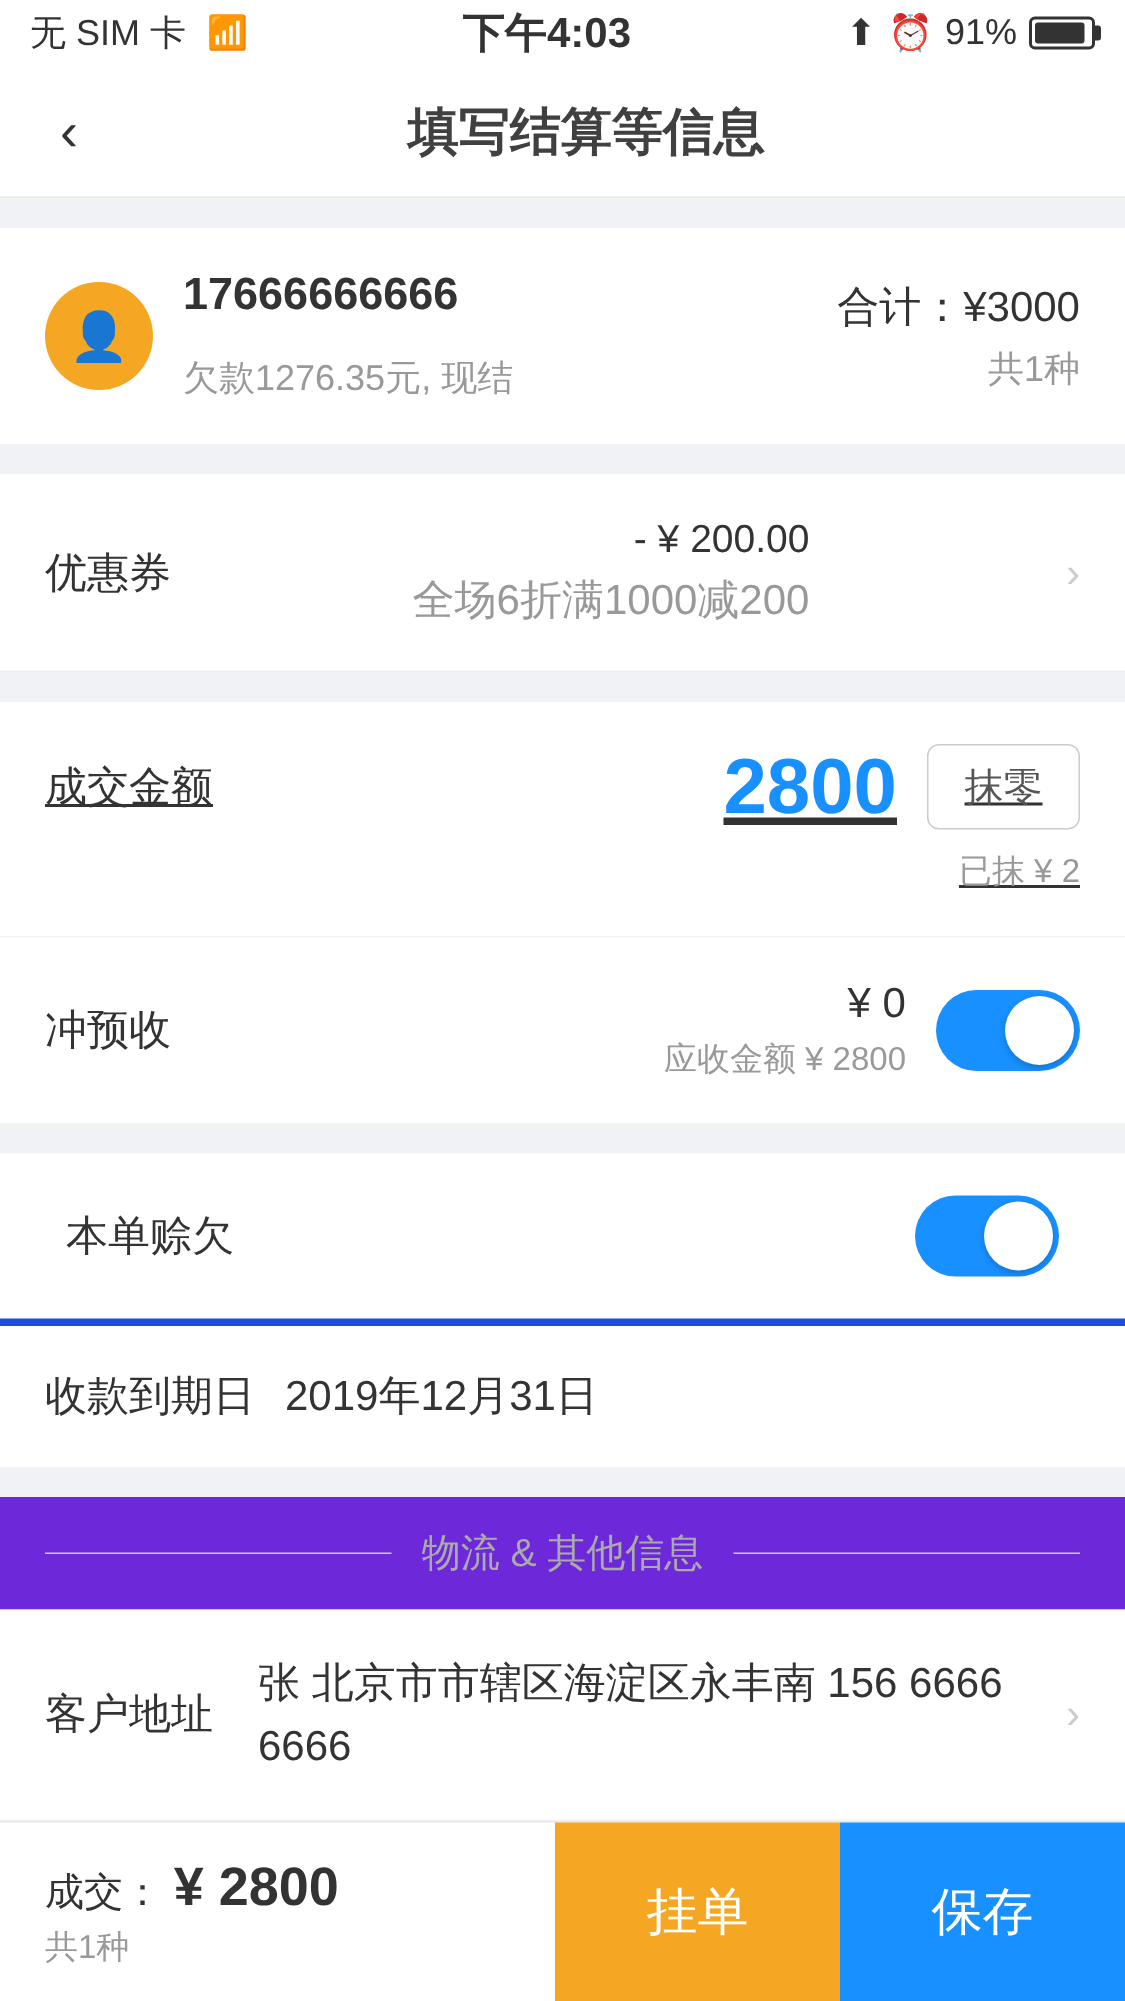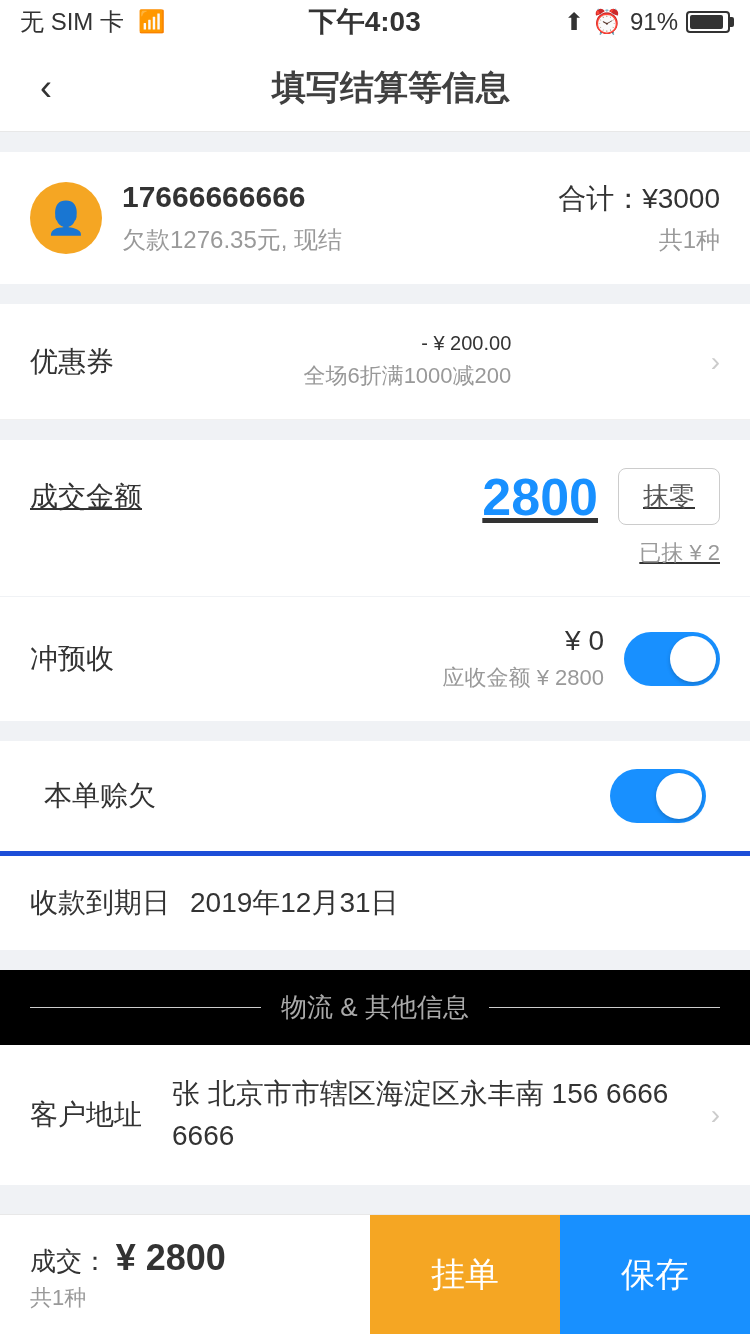--- a/index.html
+++ b/index.html
@@ -80,43 +80,43 @@
     }
     .customer-left { display: flex; align-items: center; gap: 20px; }
     .avatar {
       width: 72px; height: 72px; border-radius: 50%;
       background: #f5a623;
       display: flex; align-items: center; justify-content: center;
       color: white; font-size: 32px;
     }
     .customer-info {}
     .customer-phone { font-size: 30px; font-weight: 600; color: #333; }
-    .customer-debt { font-size: 24px; color: #999; margin-top: 10px; }
+    .customer-debt { font-size: 24px; color: #999; margin-top: 22px; }
     .customer-right { text-align: right; }
     .total-amount { font-size: 28px; color: #333; }
     .total-count { font-size: 24px; color: #999; margin-top: 6px; }
 
     
     .section-gap { height: 20px; background: #f0f2f5; }
 
     
     .white-section { background: #fff; }
 
     .coupon-row {
       background: #fff;
       padding: 28px 30px;
       display: flex;
       align-items: center;
       justify-content: space-between;
       border-bottom: 1px solid #f0f0f0;
     }
     .coupon-label { font-size: 28px; color: #333; }
     .coupon-right { display: flex; flex-direction: column; align-items: flex-end; gap: 6px; }
-    .coupon-discount { font-size: 20px; color: #333; }
-    .coupon-desc { font-size: 22px; color: #999; }
+    .coupon-discount { font-size: 26px; color: #333; }
+    .coupon-desc { font-size: 28px; color: #999; }
     .chevron { color: #ccc; font-size: 28px; margin-left: 10px; }
 
     
     .amount-section {
       background: #fff;
       padding: 28px 30px;
       text-decoration: underline;
     }
     .amount-row {
       display: flex;
@@ -185,21 +185,21 @@
       display: flex;
       align-items: center;
       gap: 20px;
       border-top: 5px solid #1d4ed8;
     }
     .due-date-label { font-size: 28px; color: #333; }
     .due-date-value { font-size: 28px; color: #333; }
 
     
     .logistics-sep {
-      background: #000000;
+      background: #6d28d9;
       padding: 20px 30px;
       display: flex;
       align-items: center;
       gap: 20px;
       margin-top: 0;
     }
     .sep-line { flex: 1; height: 1px; background: #ccc; }
     .sep-text { font-size: 26px; color: #aaa; }
 
     

